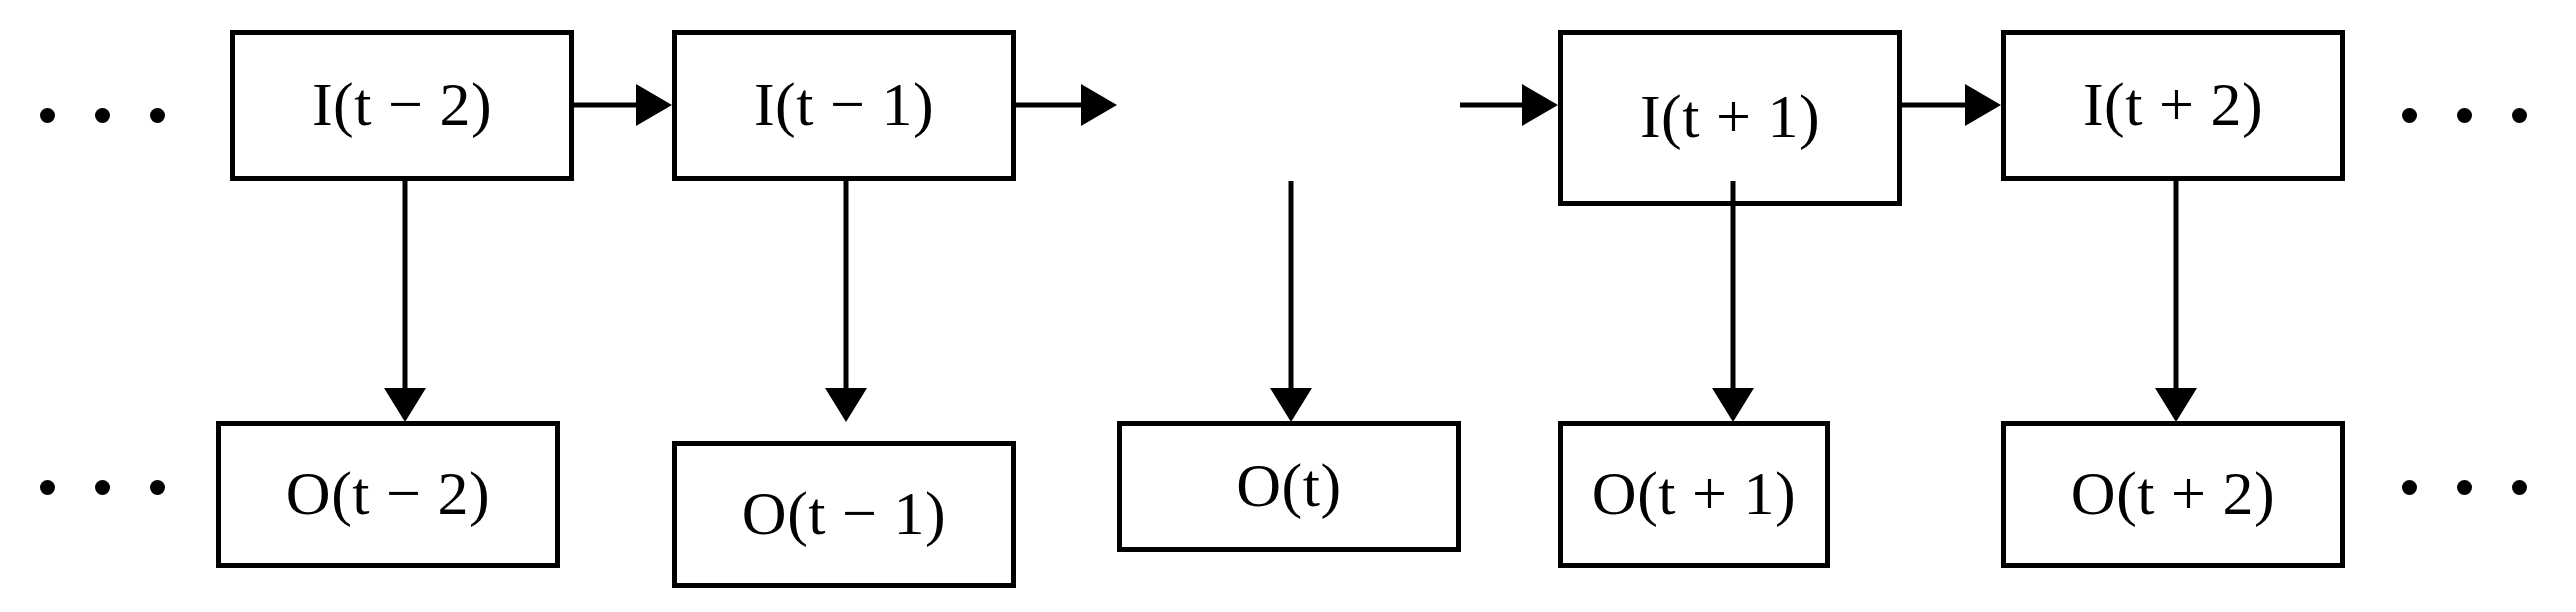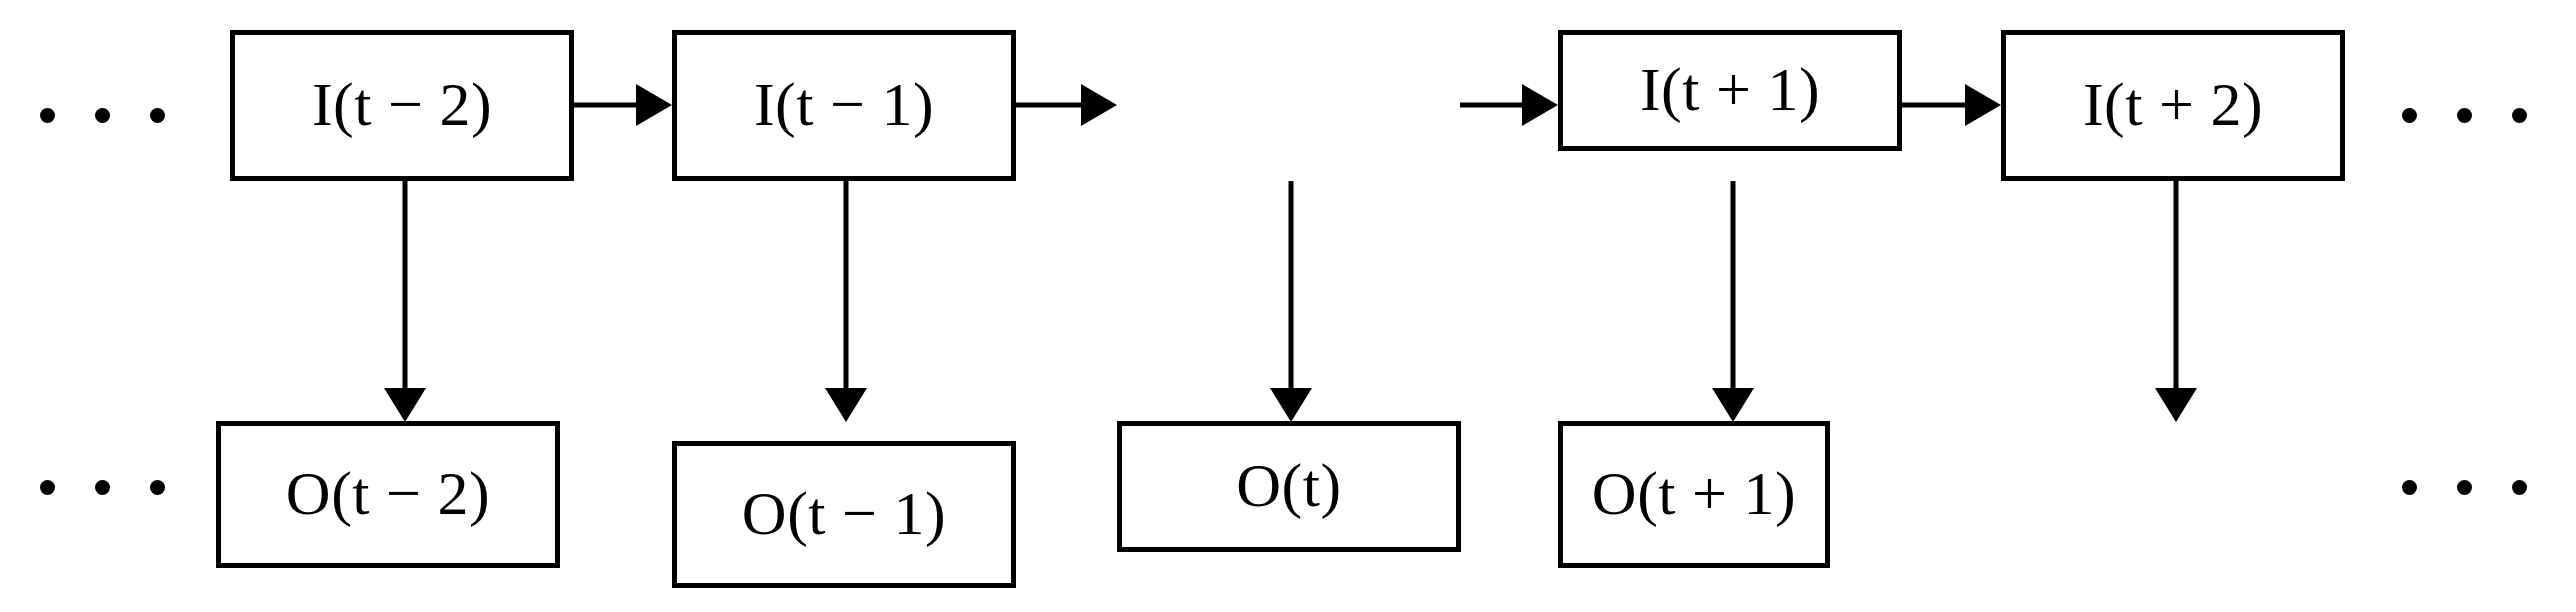--- a/index.html
+++ b/index.html
@@ -124,38 +124,41 @@
     <span class="dot"></span>
     <span class="dot"></span>
   </div>
 
   <div class="node-box" id="node-i-0" style="left: 230px; top: 30px; width: 344px; height: 151px;">
     <span class="node-label">I(t − 2)</span>
   </div>
   <div class="node-box" id="node-i-1" style="left: 672px; top: 30px; width: 344px; height: 151px;">
     <span class="node-label">I(t − 1)</span>
   </div>
-  <div class="node-box" id="node-i-3" style="left: 1558px; top: 30px; width: 344px; height: 121px;">
+  <div class="node-box" id="node-i-3" style="left: 1558px; top: 30px; width: 344px; height: 176px;">
     <span class="node-label">I(t + 1)</span>
   </div>
   <div class="node-box" id="node-i-4" style="left: 2001px; top: 30px; width: 344px; height: 151px;">
     <span class="node-label">I(t + 2)</span>
   </div>
 
   <div class="node-box" id="node-o-0" style="left: 216px; top: 421px; width: 344px; height: 147px;">
     <span class="node-label">O(t − 2)</span>
   </div>
   <div class="node-box" id="node-o-1" style="left: 672px; top: 441px; width: 344px; height: 147px;">
     <span class="node-label">O(t − 1)</span>
   </div>
   <div class="node-box" id="node-o-2" style="left: 1117px; top: 421px; width: 344px; height: 131px;">
     <span class="node-label">O(t)</span>
   </div>
   <div class="node-box" id="node-o-3" style="left: 1558px; top: 421px; width: 272px; height: 147px;">
     <span class="node-label">O(t + 1)</span>
+  </div>
+  <div class="node-box" id="node-o-4" style="left: 2001px; top: 421px; width: 344px; height: 147px;">
+    <span class="node-label">O(t + 2)</span>
   </div>
 
   <div class="h-arrow" id="h-arrow-0" style="left: 574px; top: 105px; width: 97px;">
     <span class="shaft" style="width: 62px;"></span>
     <span class="head" style="left: 62px;"></span>
   </div>
   <div class="h-arrow" id="h-arrow-1" style="left: 1015px; top: 105px; width: 101px;">
     <span class="shaft" style="width: 66px;"></span>
     <span class="head" style="left: 66px;"></span>
   </div>

